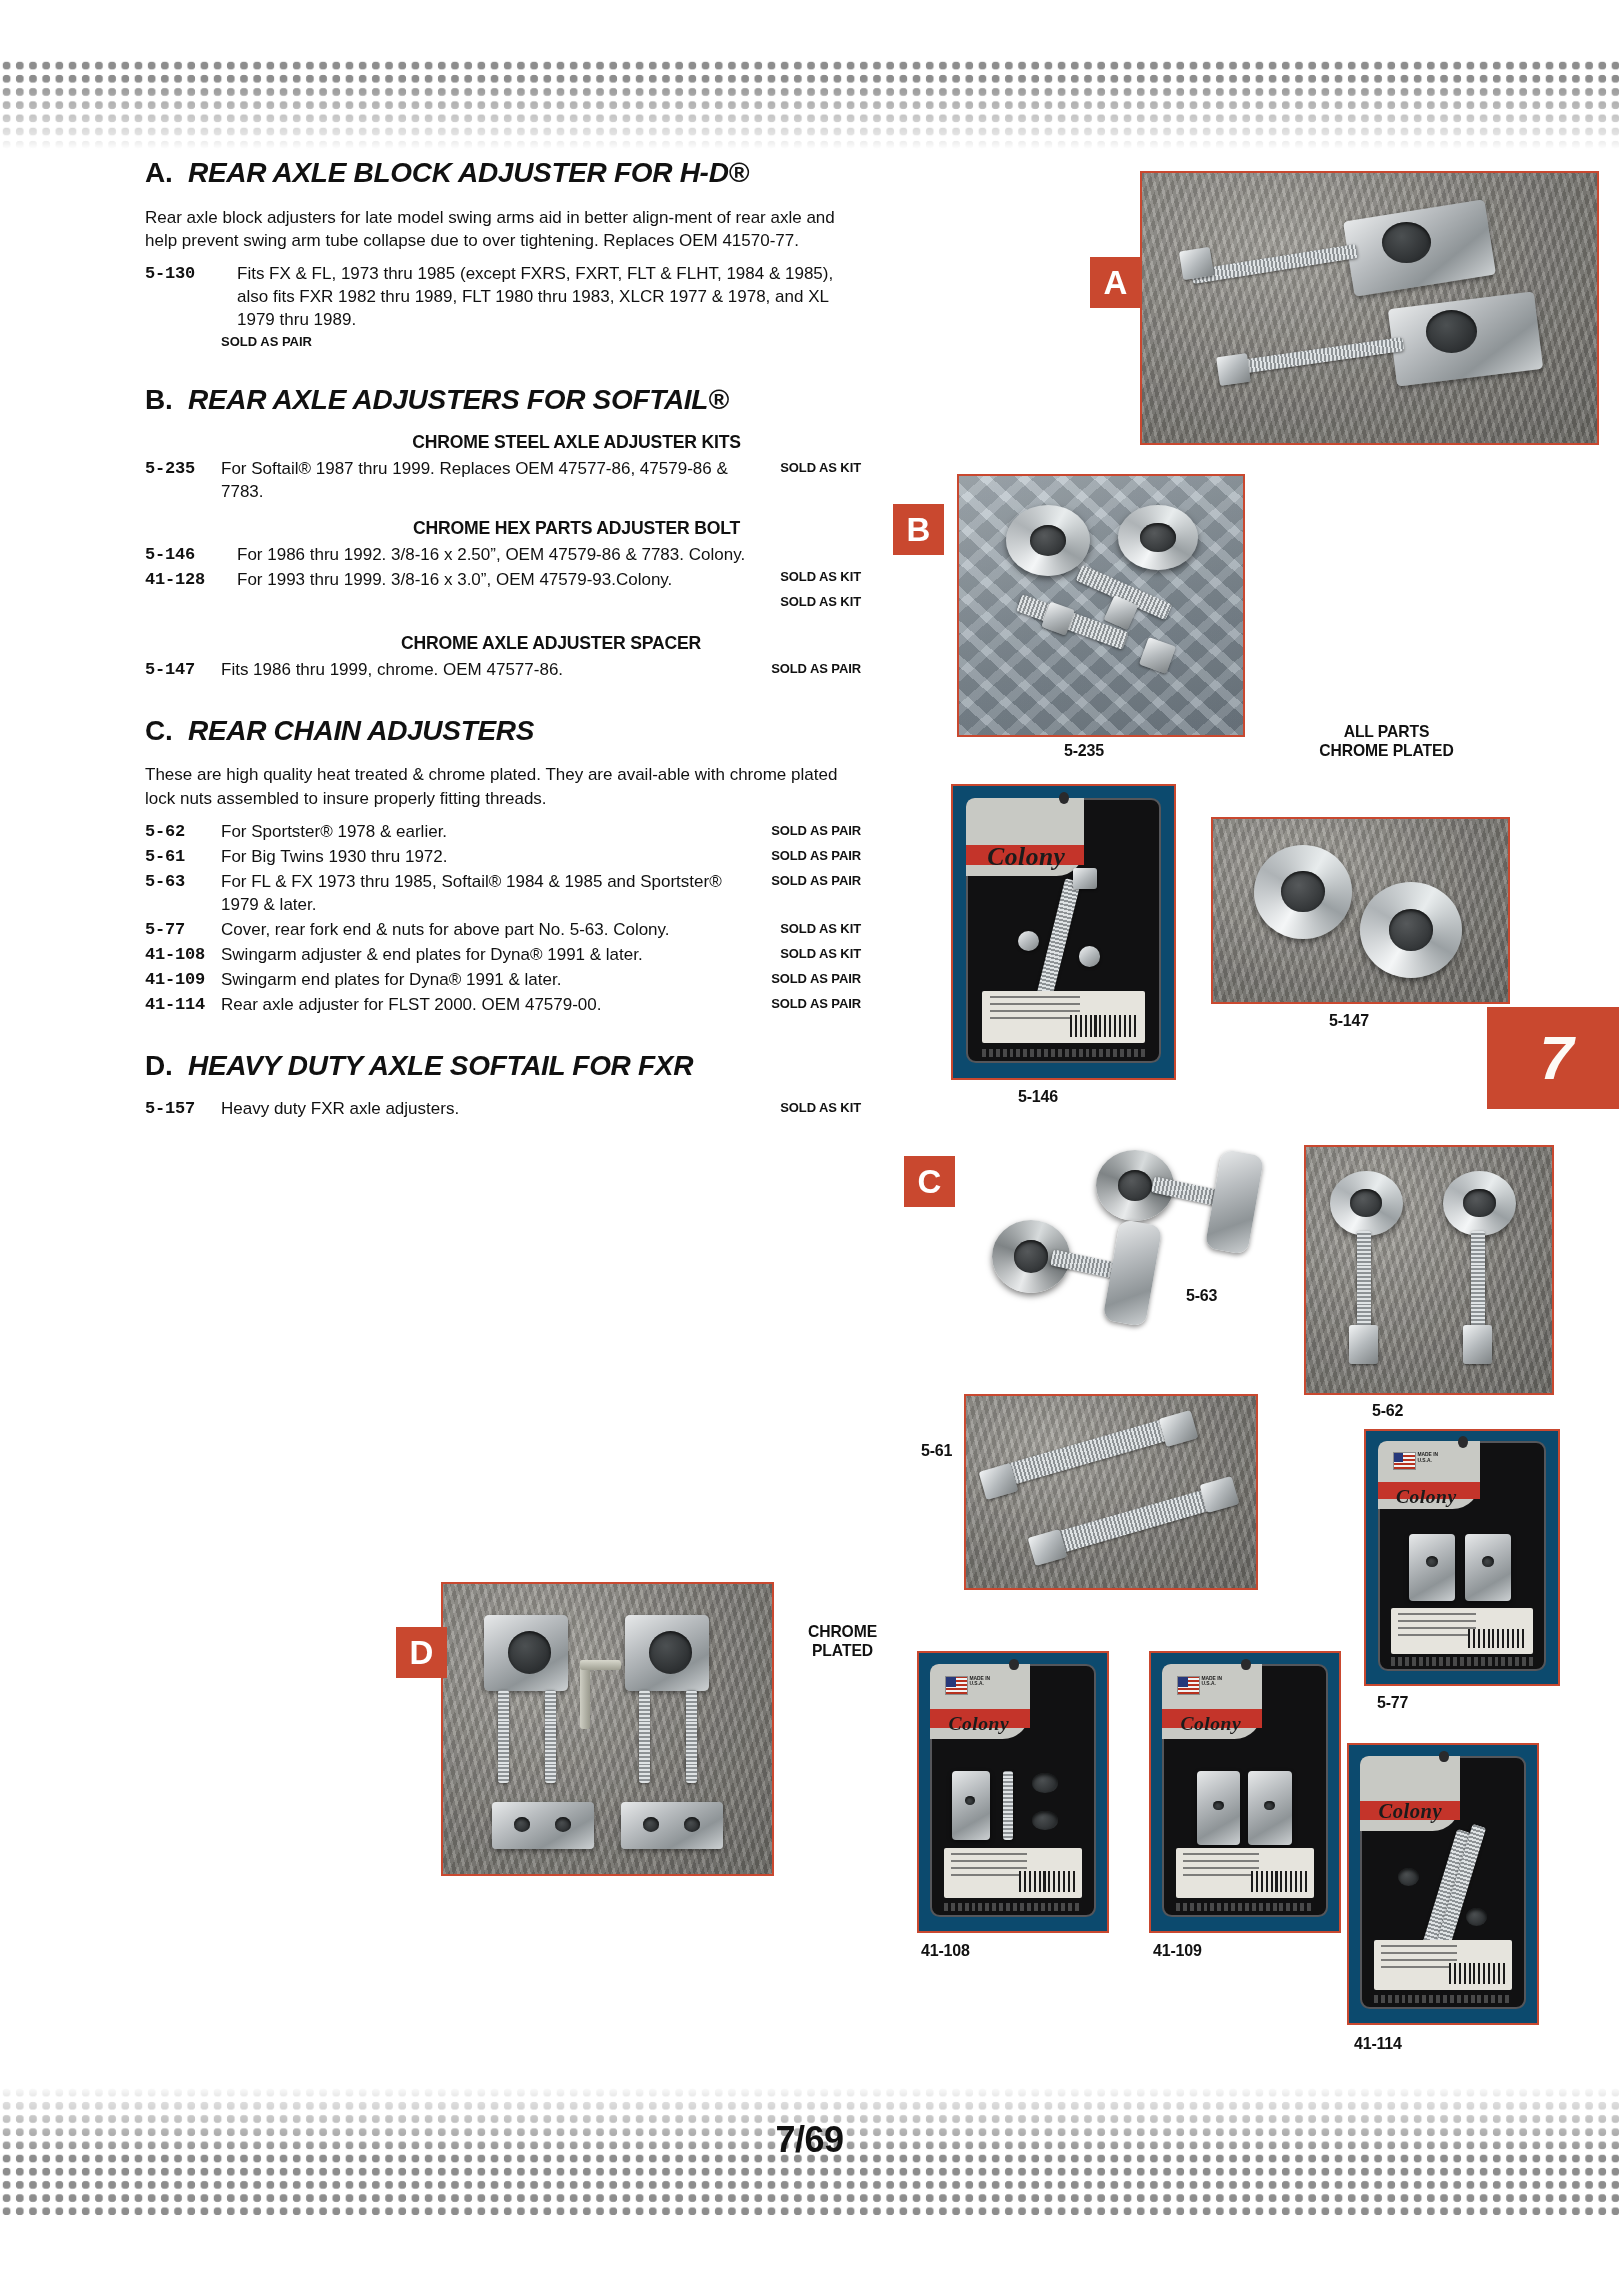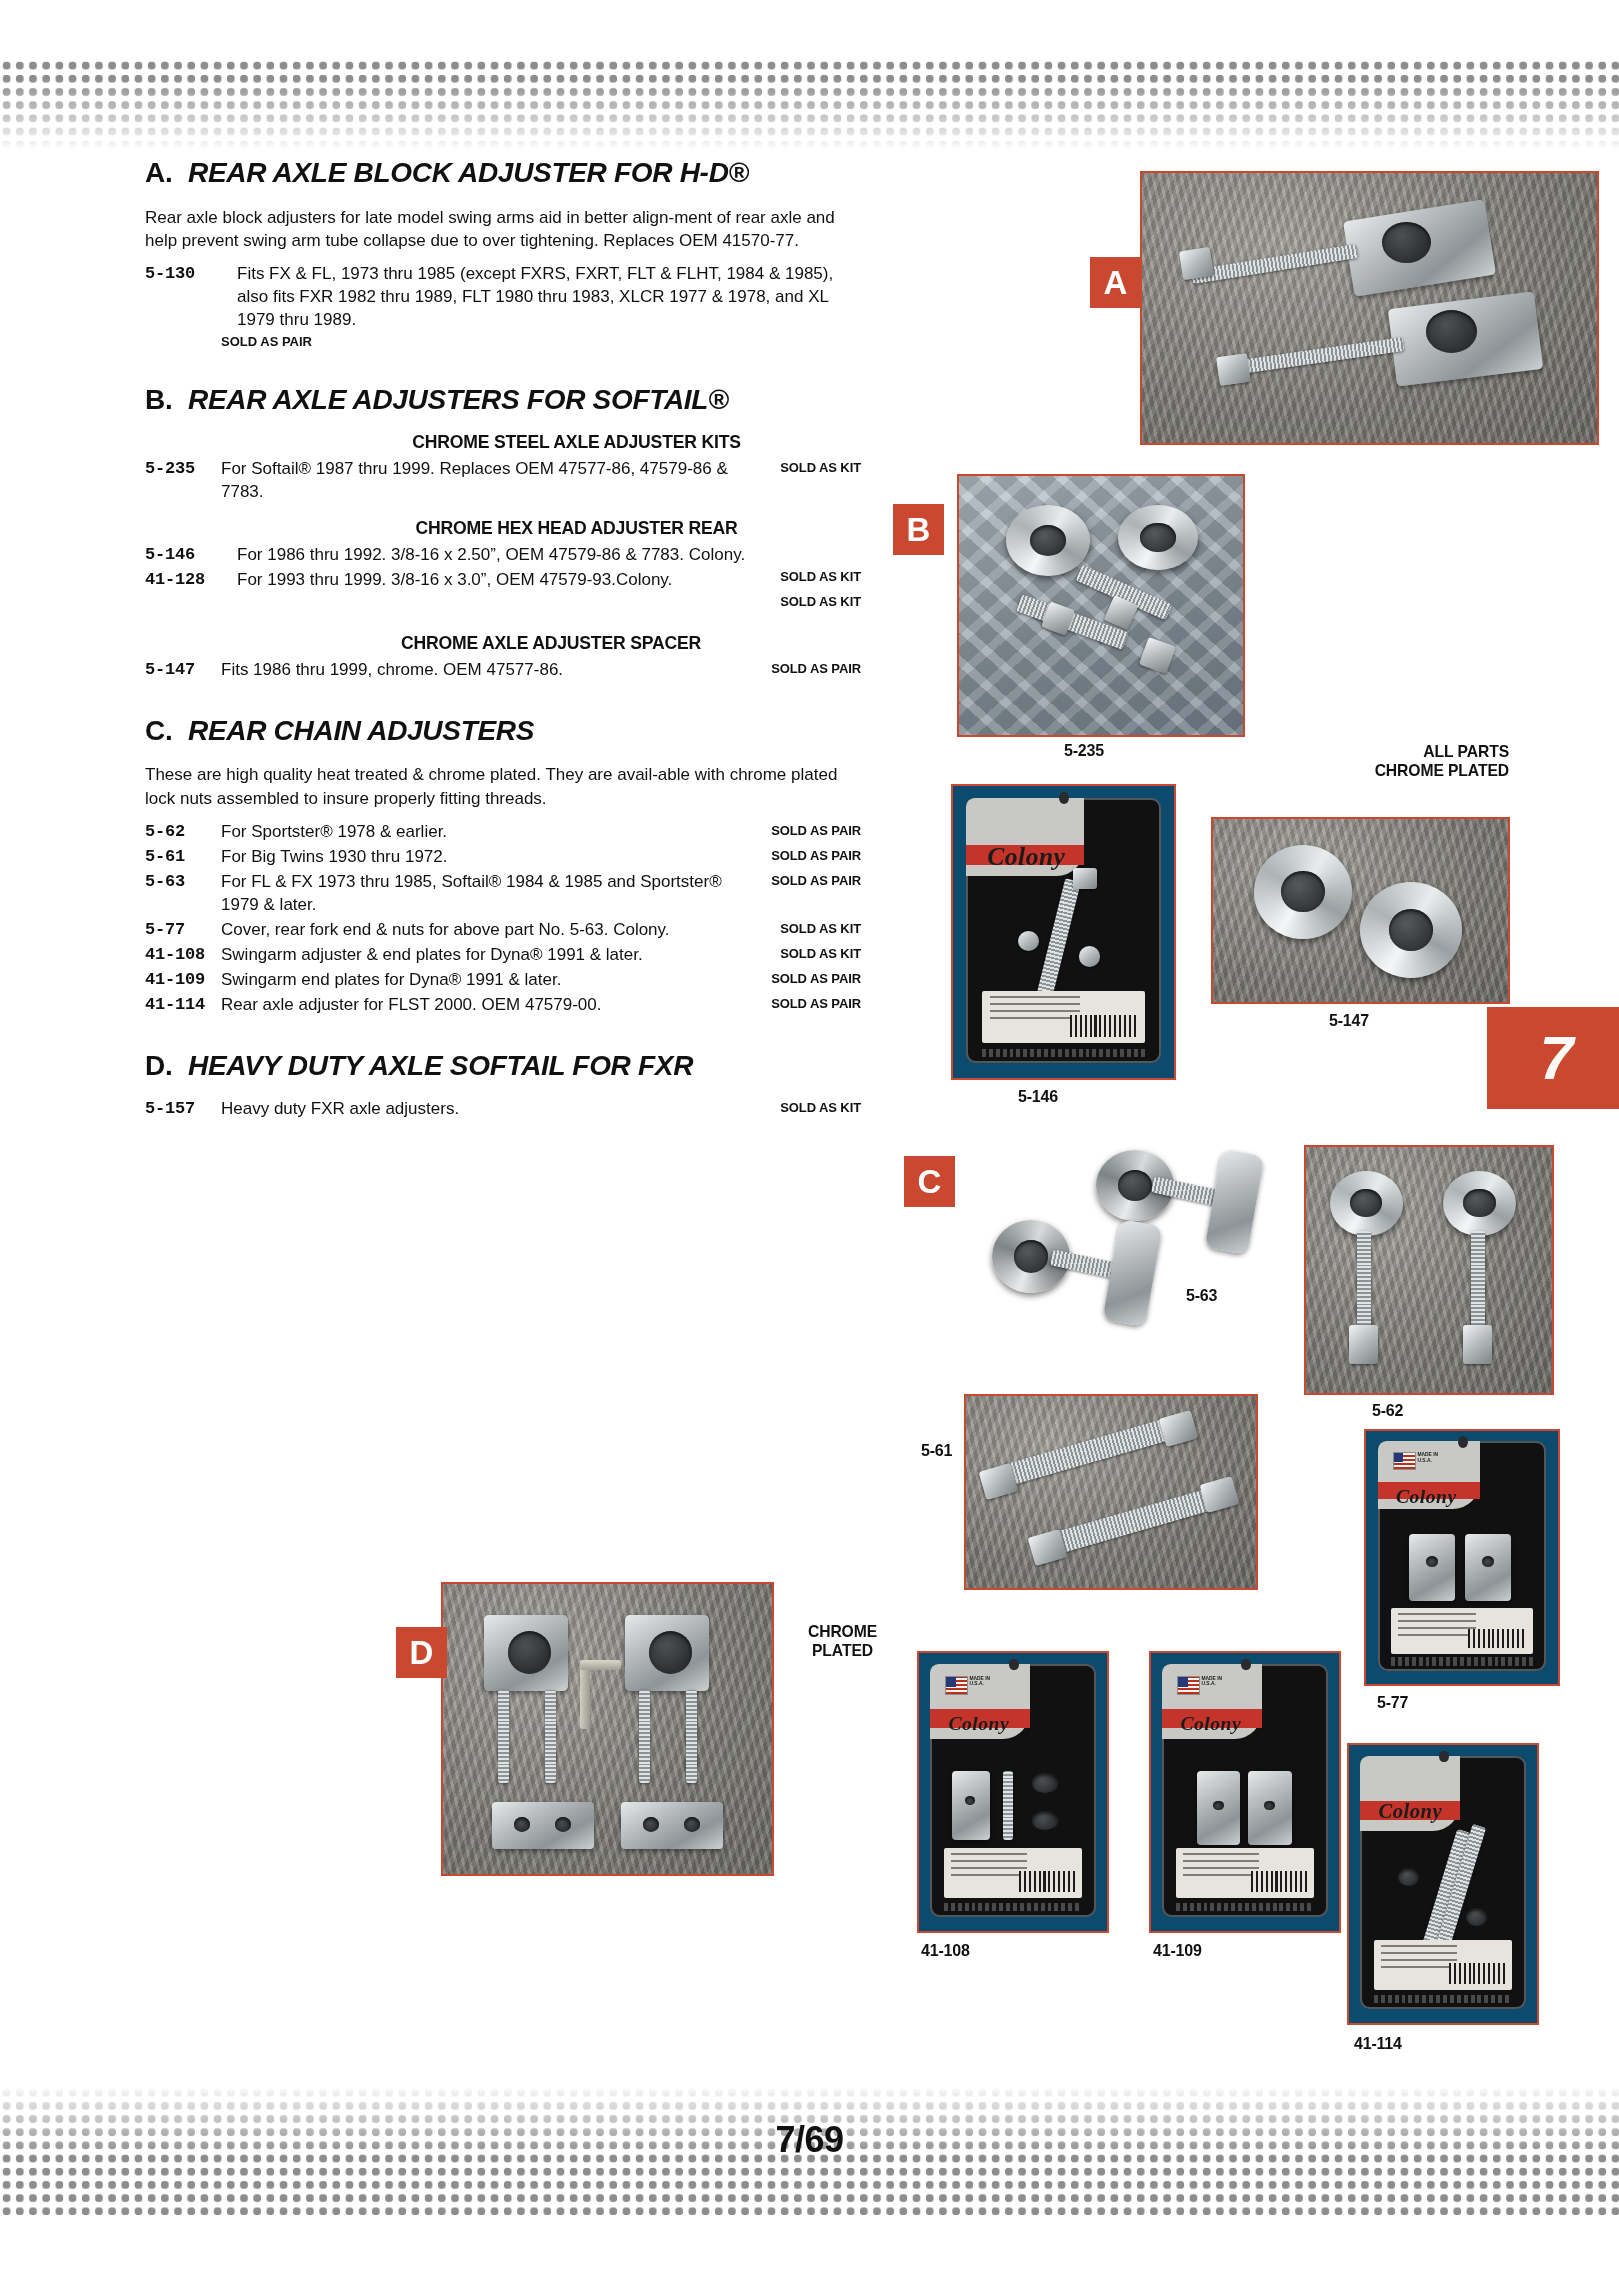--- a/index.html
+++ b/index.html
@@ -356,21 +356,21 @@
     <span class="ltr">B.</span><span>REAR AXLE ADJUSTERS FOR SOFTAIL®</span>
   </h2>
 
   <div class="sub-head">CHROME STEEL AXLE ADJUSTER KITS</div>
   <div class="part">
     <span class="pn">5-235</span>
     <span class="desc">For Softail® 1987 thru 1999. Replaces OEM 47577-86, 47579-86 &amp; 7783.</span>
     <span class="sold">SOLD AS KIT</span>
   </div>
 
-  <div class="sub-head">CHROME HEX HEAD ADJUSTER REAR</div>
+  <div class="sub-head">CHROME HEX PARTS ADJUSTER BOLT</div>
   <div class="part">
     <span class="pn">5-146</span>
     <span class="desc wide">For 1986 thru 1992. 3/8-16 x 2.50”, OEM 47579-86 &amp; 7783. Colony.</span>
     <span class="sold row2">SOLD AS KIT</span>
   </div>
   <div class="part">
     <span class="pn">41-128</span>
     <span class="desc wide">For 1993 thru 1999. 3/8-16 x 3.0”, OEM 47579-93.Colony.</span>
     <span class="sold row2">SOLD AS KIT</span>
   </div>
@@ -458,21 +458,21 @@
   <div class="mring" style="left:159px; top:29px; width:80px; height:65px;"></div>
   <div class="mrod" style="left:116px; top:108px; width:98px; height:16.7px; transform:rotate(24deg);"></div>
   <div class="mnut" style="left:149px; top:123px; width:25.5px; height:27.4px; transform:rotate(24deg);"></div>
   <div class="mrod" style="left:57px; top:137px; width:113px; height:17.6px; transform:rotate(20deg);"></div>
   <div class="mnut" style="left:86px; top:129px; width:25.5px; height:27.4px; transform:rotate(20deg);"></div>
   <div class="mnut" style="left:184px; top:165px; width:29px; height:29px; transform:rotate(20deg);"></div>
 </div>
 <div class="badge" style="left:893px; top:504px;">B</div>
 <div class="caption" style="left:1064px; top:742px;">5-235</div>
 
-<div class="note" style="left:1264px; top:742px; width:245px;text-align:right;">ALL PARTS
+<div class="note" style="left:1264px; top:722px; width:245px;">ALL PARTS
 CHROME PLATED</div>
 
 <div class="photo" style="left:951px; top:784px; width:225px; height:296px;">
   <div class="pkg">
     <div class="pkg-hang"></div>
     <div class="pkg-inner">
       <div class="pkg-swoosh"></div>
       <div class="pkg-brand" style="font-size:25.5px;">Colony</div>
       <div class="mrod-v" style="left:42%; top:30%; width:15.7px; height:142px; transform:rotate(14deg);"></div>
       <div class="mnut" style="left:55%; top:26%; width:23.5px; height:21.6px;"></div>

